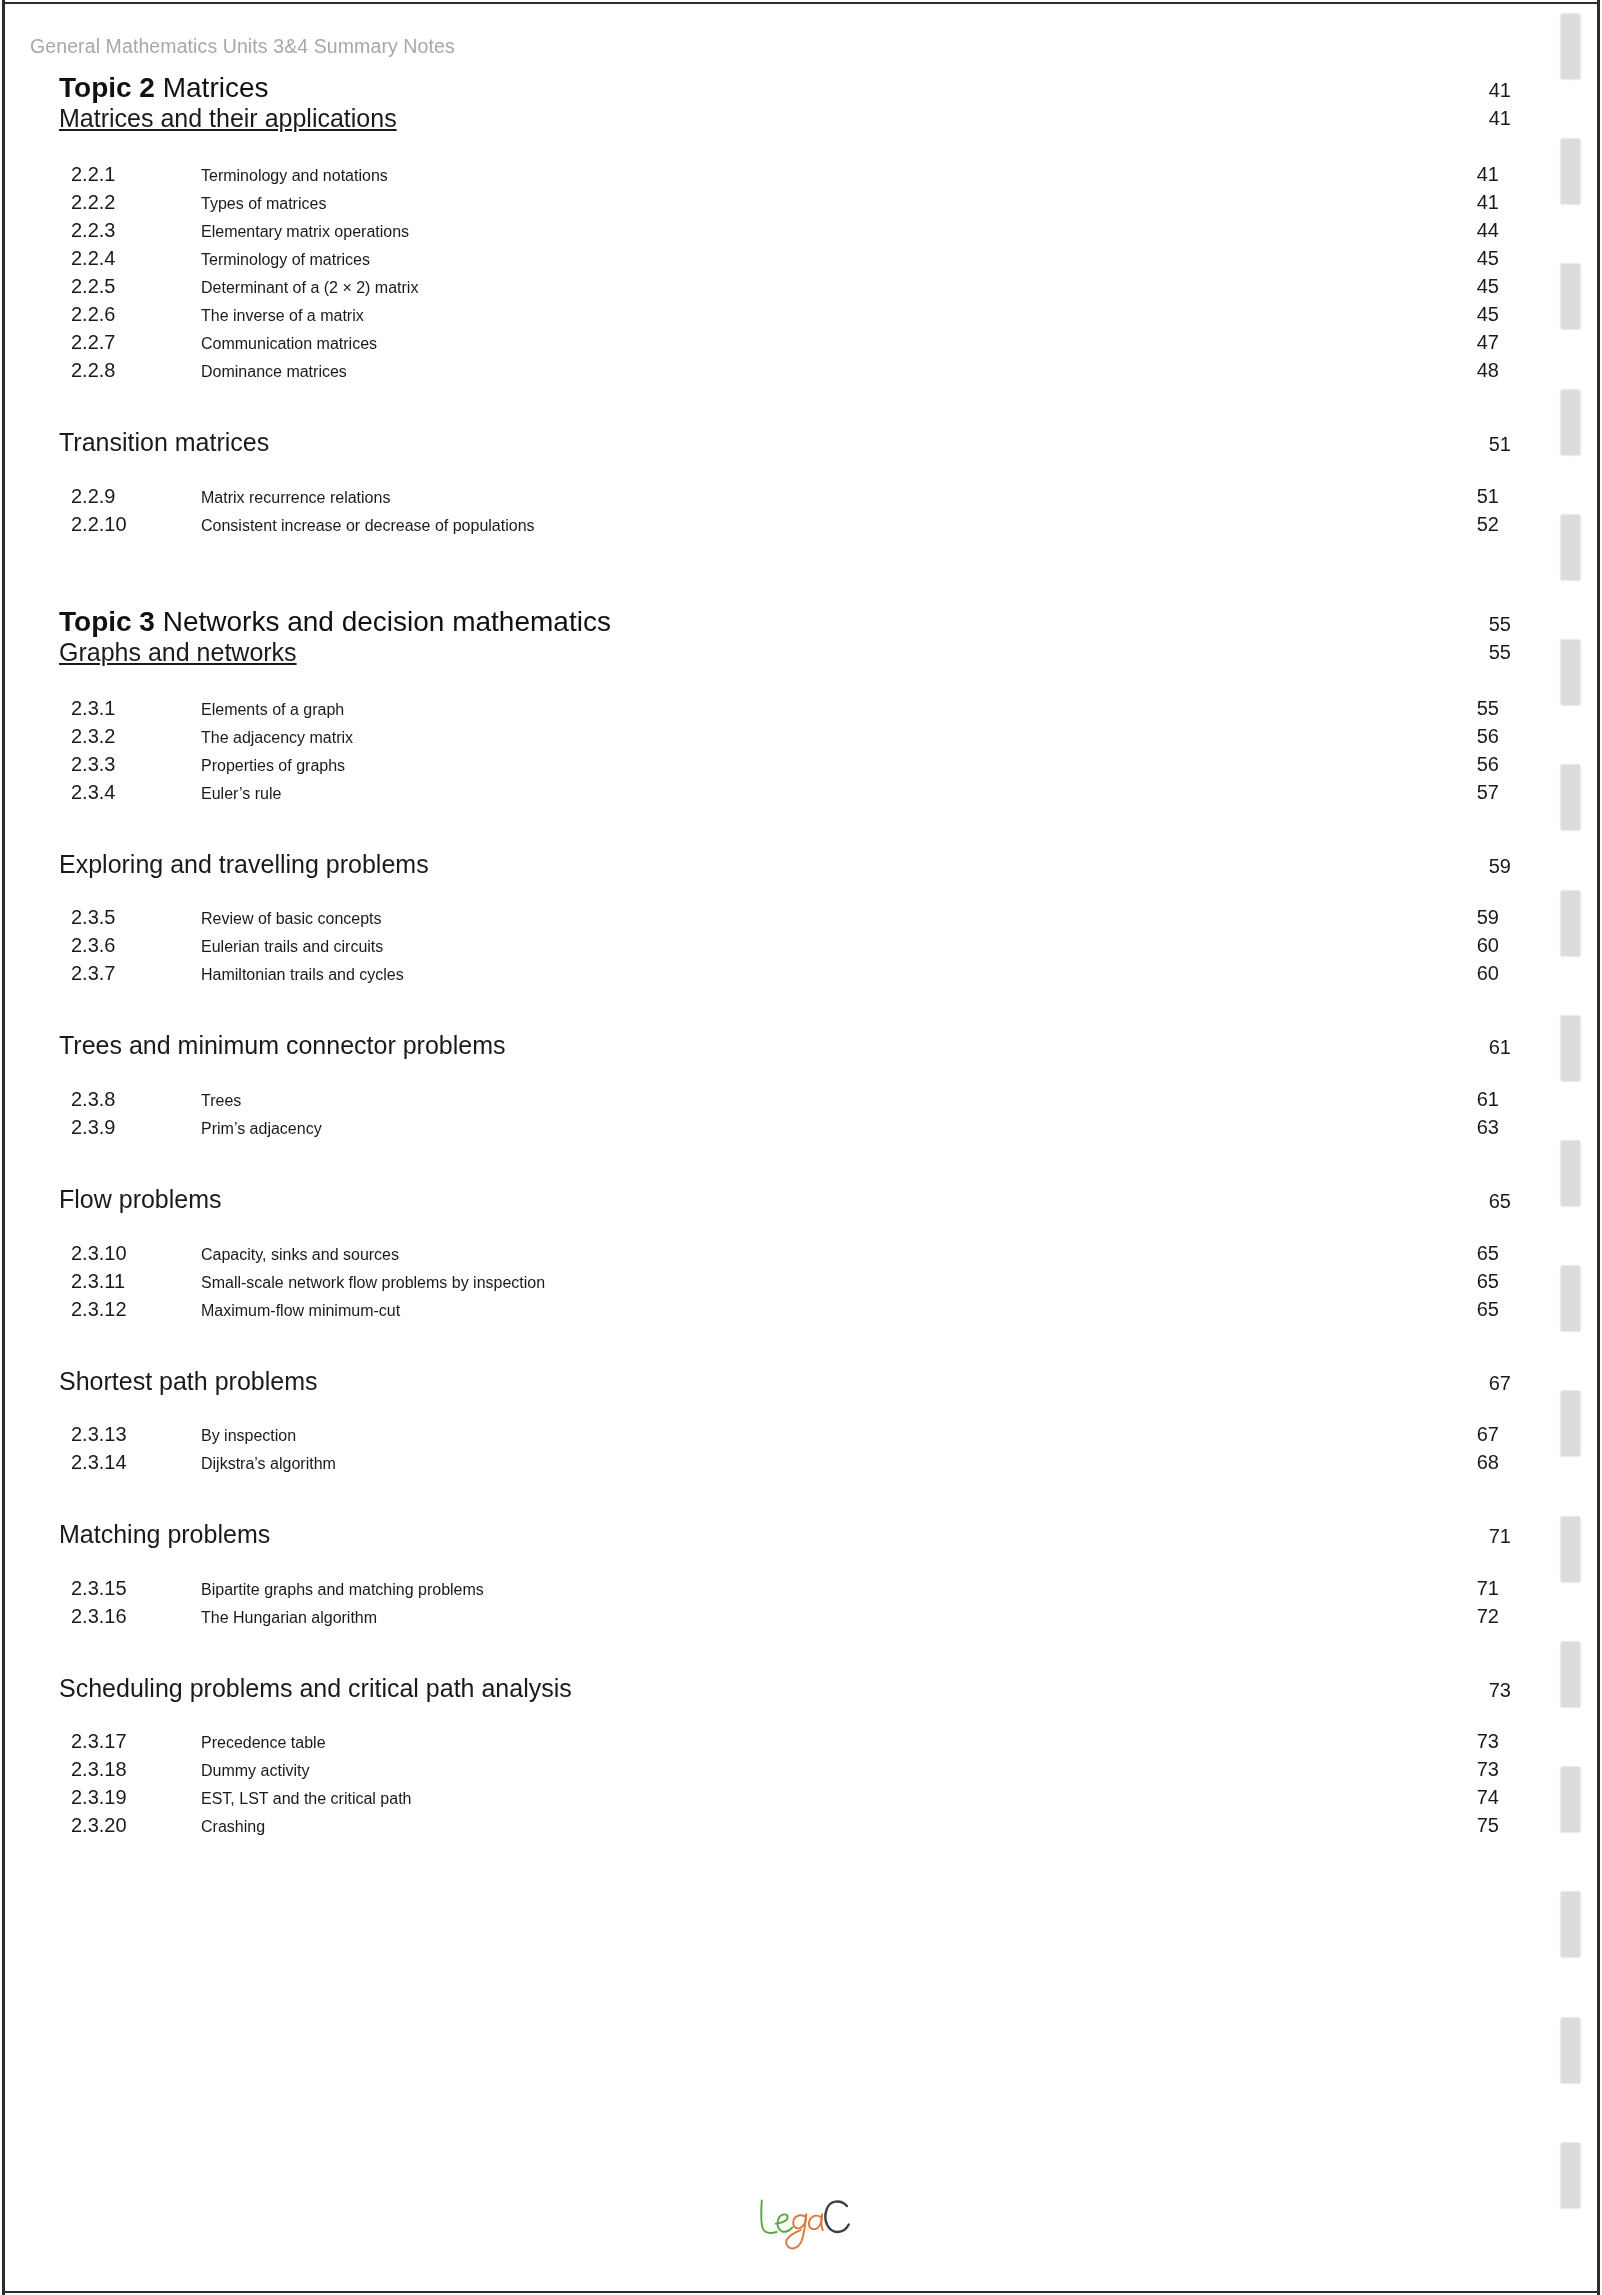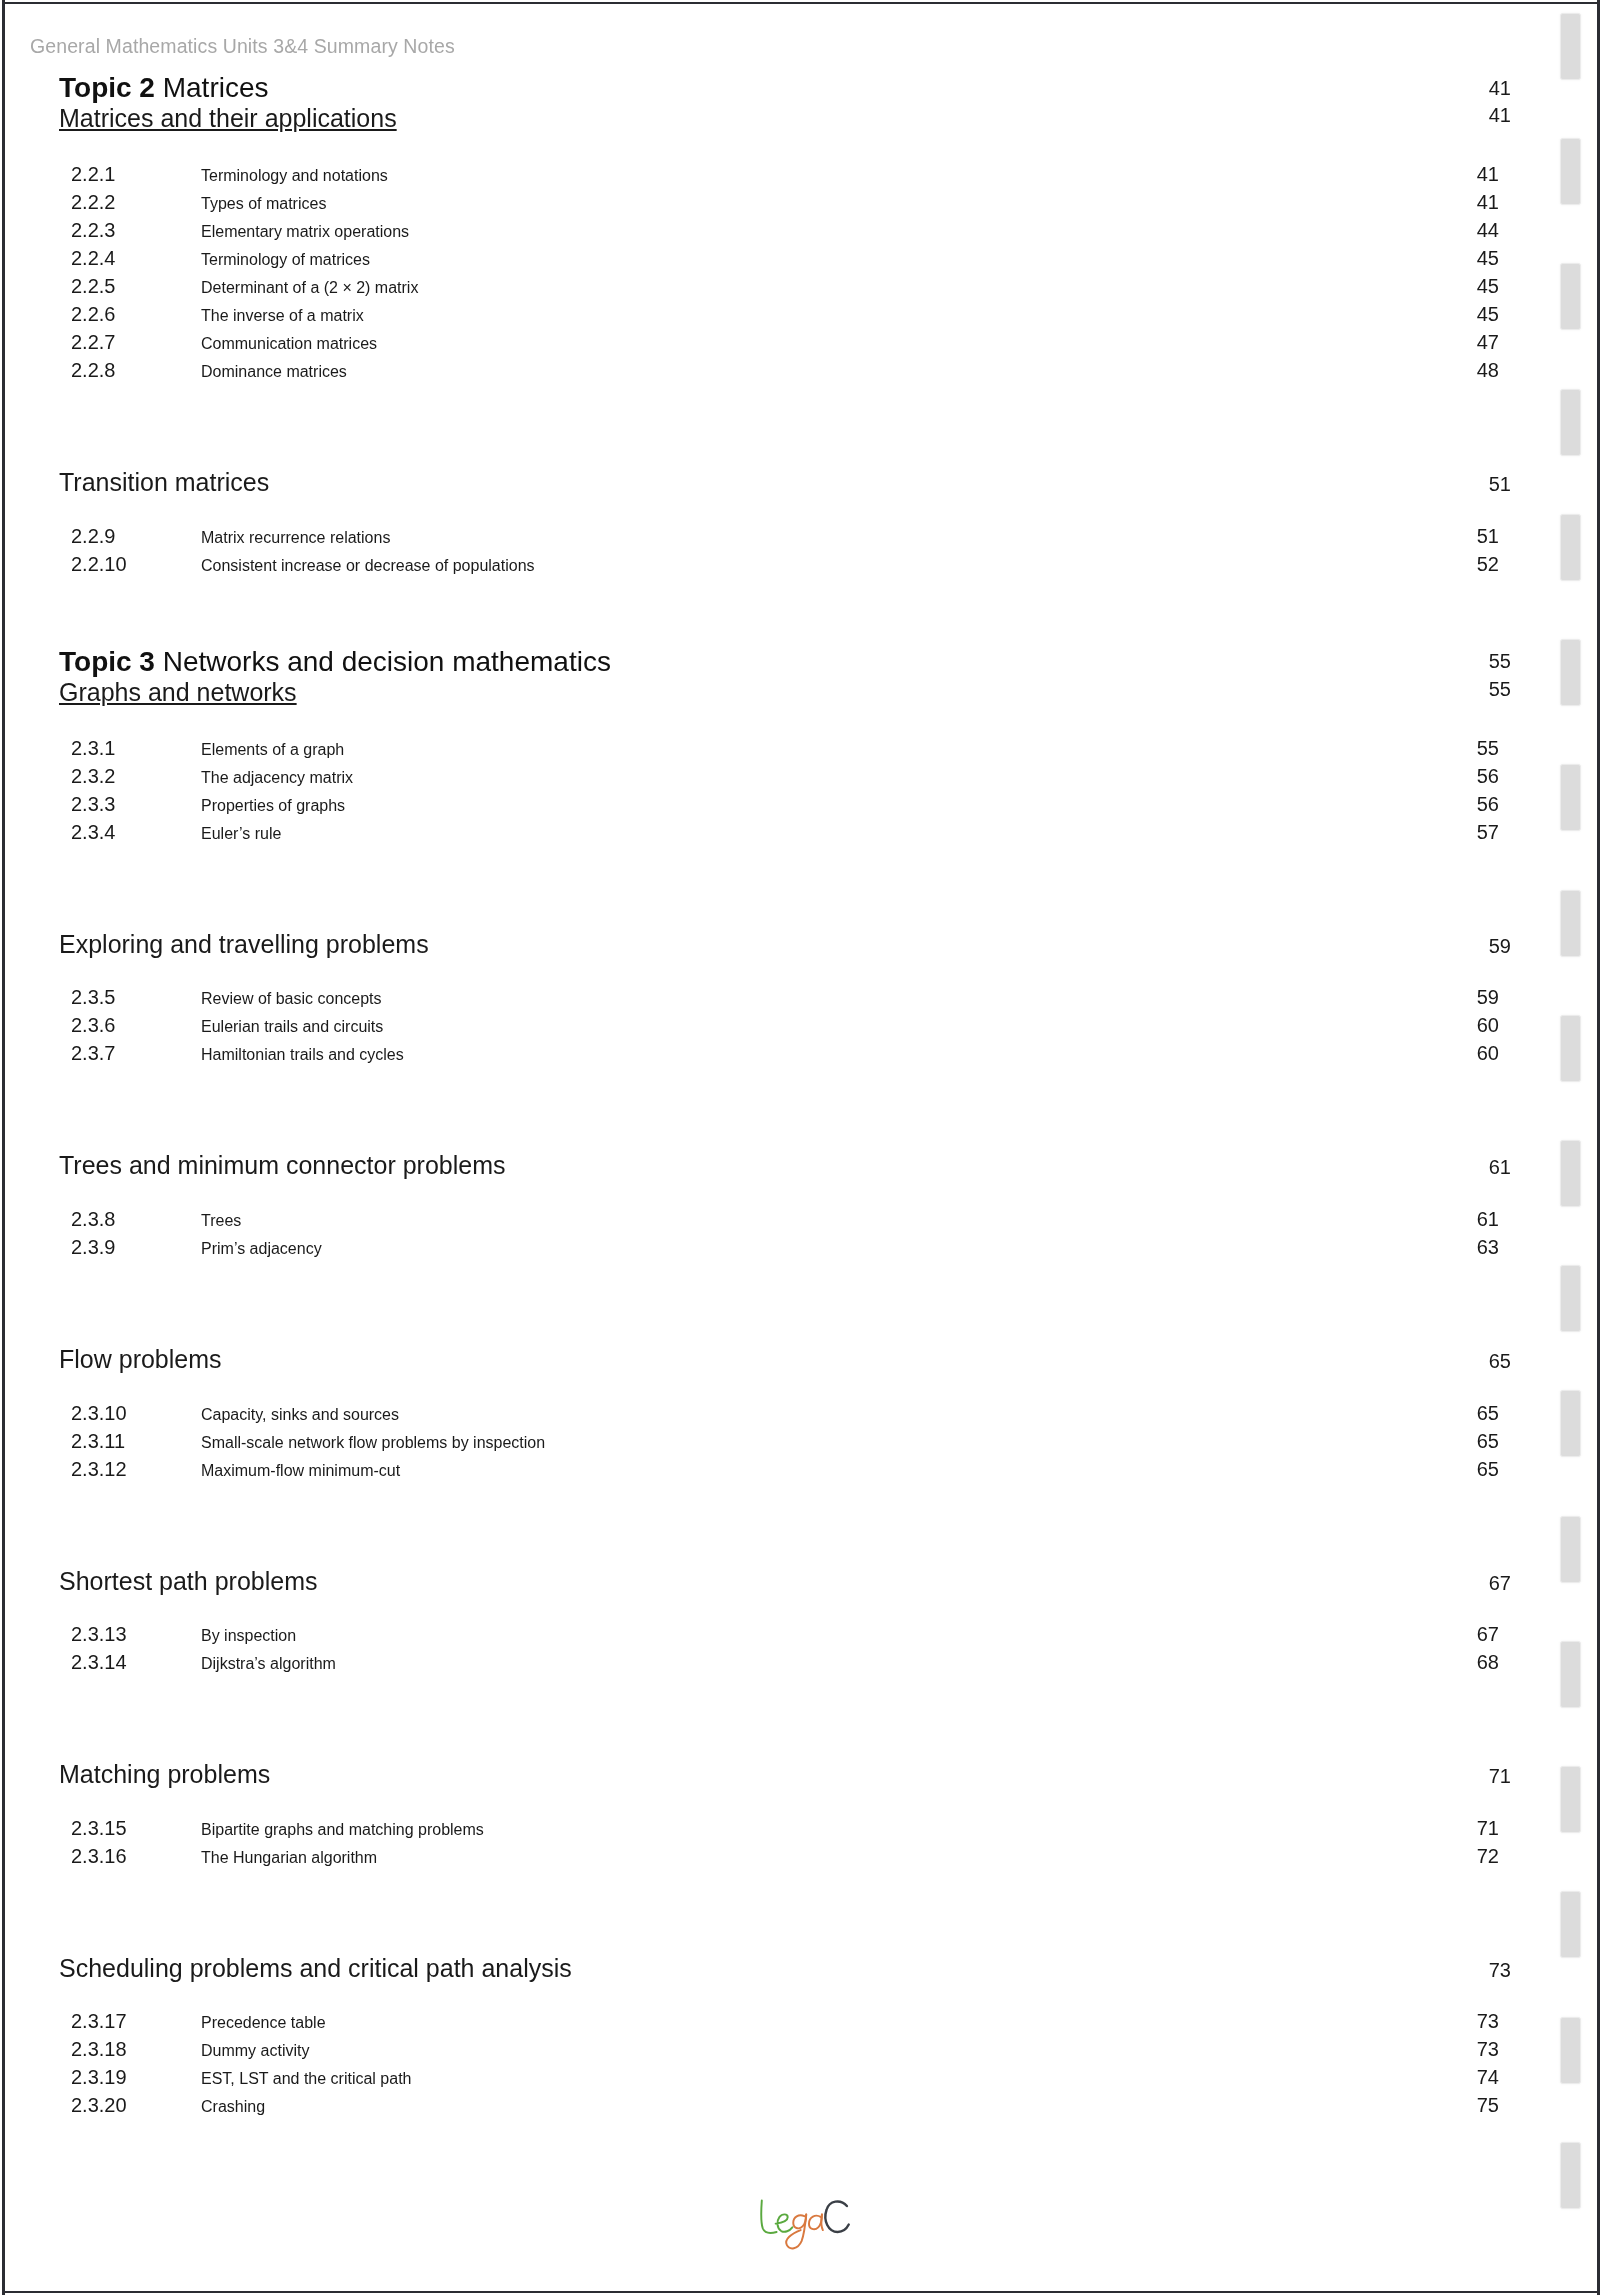--- a/index.html
+++ b/index.html
@@ -144,21 +144,21 @@
     flex: 0 0 56px;
     text-align: right;
     font-size: 20px;
     color: #1a1a1a;
     line-height: 1.0;
   }
 
   
   .topic-block {
     display: flex;
-    align-items: center;
+    align-items: flex-end;
     width: 100%;
   }
 
   .topic-text {
     flex: 1 1 auto;
   }
 
   .topic-line {
     font-size: 28px;
     color: #111111;
@@ -192,21 +192,20 @@
 
   .topic-pages .pnum.second {
     line-height: 1.48;
   }
 
   
   .section-head {
     display: flex;
     align-items: baseline;
     width: 100%;
-    margin-top: 40px;
   }
 
   .section-head .shead {
     flex: 1 1 auto;
     font-size: 25px;
     color: #1a1a1a;
     line-height: 1.0;
     white-space: nowrap;
   }
 

